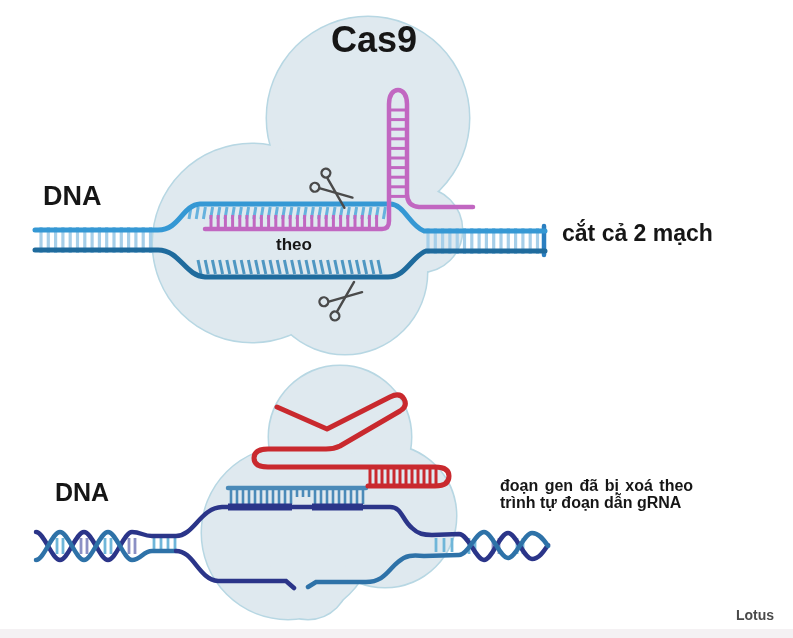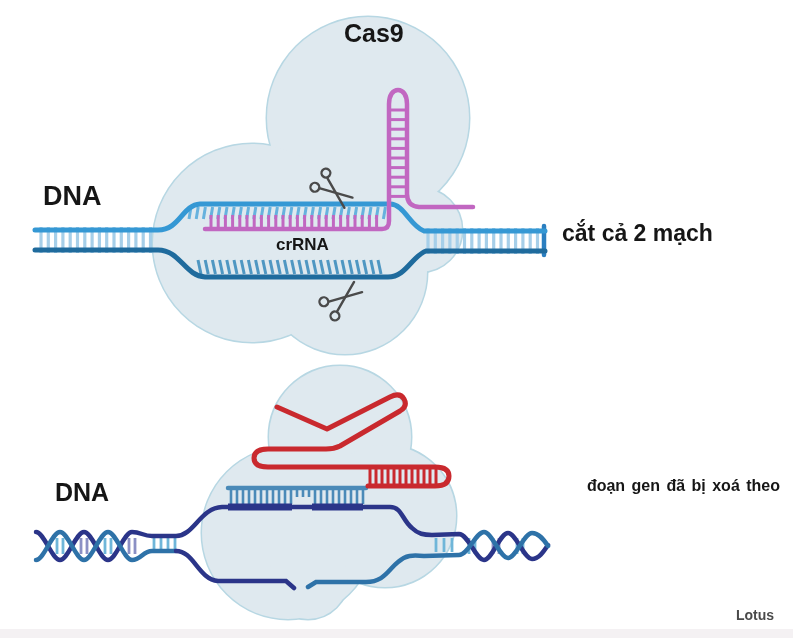--- a/index.html
+++ b/index.html
@@ -303,26 +303,27 @@
           <line x1="418" y1="469" x2="418" y2="484"></line>
           <line x1="424" y1="469" x2="424" y2="484"></line>
           <line x1="430" y1="469" x2="430" y2="484"></line>
           <line x1="436" y1="469" x2="436" y2="484"></line>
         </g>
     <path class="strand-red" d="M 277,407 L 327,429 L 390,397 Q 400,392 404,399 Q 408,406 400,411 L 340,446 Q 334,449 326,449 L 268,449
          Q 254,449 254,458 Q 254,467 268,467 L 435,467 Q 449,467 449,476 Q 449,486 435,486 L 368,486"></path>
   </g>
 </svg>
 
-<div class="lbl" style="left:331px;top:19px;font-size:25px;font-weight:600;margin-left:13px;">Cas9</div>
+<div class="lbl" style="left:331px;top:19px;font-size:36px;font-weight:600;">Cas9</div>
 <div class="lbl" style="left:43px;top:181px;font-size:27px;font-weight:600;">DNA</div>
-<div class="lbl" style="left:276px;top:235px;font-size:17px;font-weight:700;">crRNA</div>
+<div class="lbl" style="left:276px;top:235px;font-size:17px;font-weight:700;">theo</div>
 <div class="lbl" style="left:562px;top:220px;font-size:23px;font-weight:600;text-align:right;">cắt cả 2 mạch</div>
 
 <div class="lbl" style="left:55px;top:478px;font-size:25px;font-weight:600;">DNA</div>
-<div class="lbl" style="left:500px;top:477px;width:280px;font-size:16px;font-weight:600;line-height:17px;text-align:right;white-space:normal;">
+<div class="lbl" style="left:500px;top:477px;width:280px;font-size:16px;font-weight:600;line-height:17px;text-align:left;white-space:normal;">
   <div style="word-spacing:2px;">đoạn gen  đã  bị xoá  theo</div>
+  <div>trình tự đoạn dẫn gRNA</div>
 </div>
 
 <div class="lbl" style="left:736px;top:607px;font-size:14px;font-weight:600;color:var(--watermark-gray);">Lotus</div>
 
 <div id="footer-strip"></div>
 </div>
 
 </body></html>

